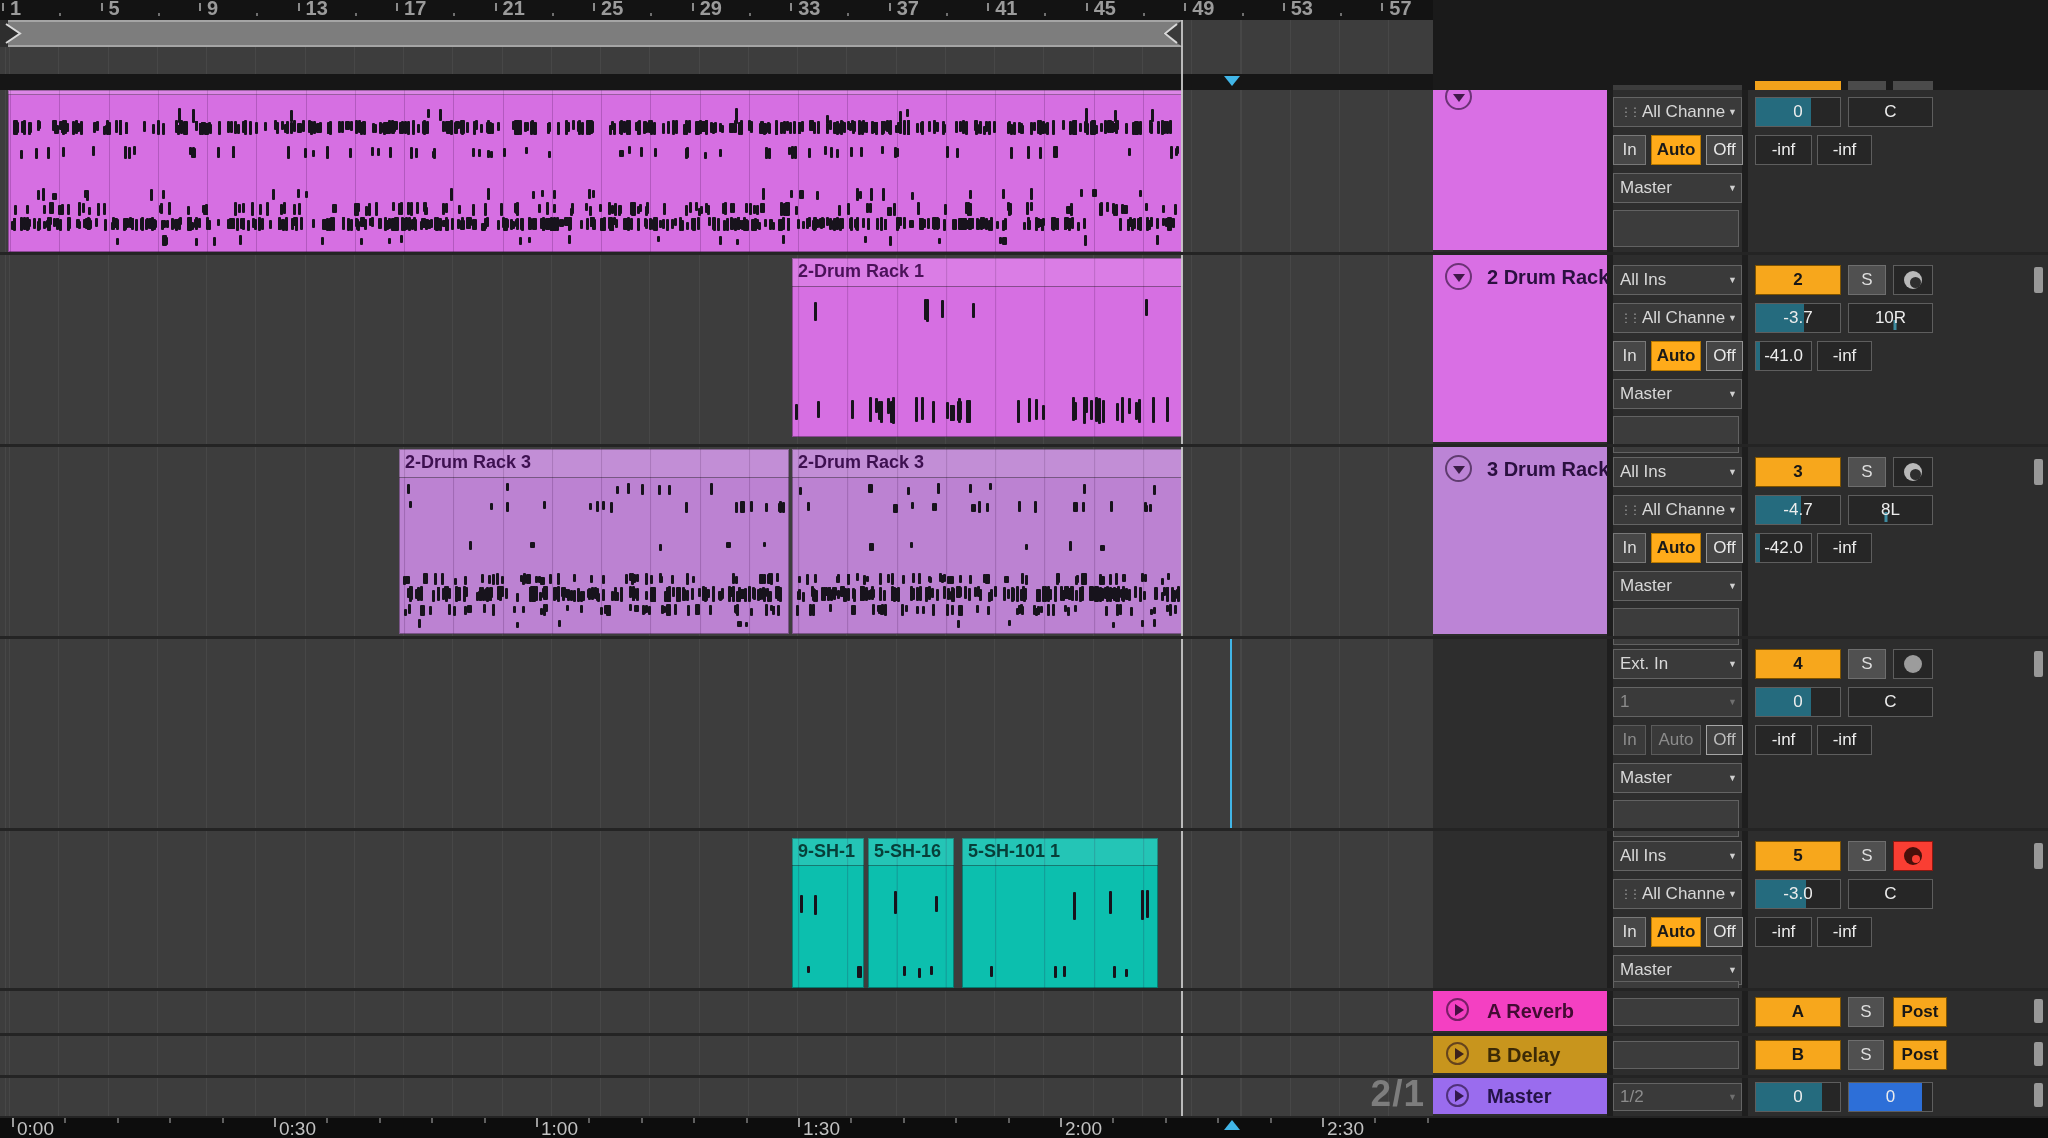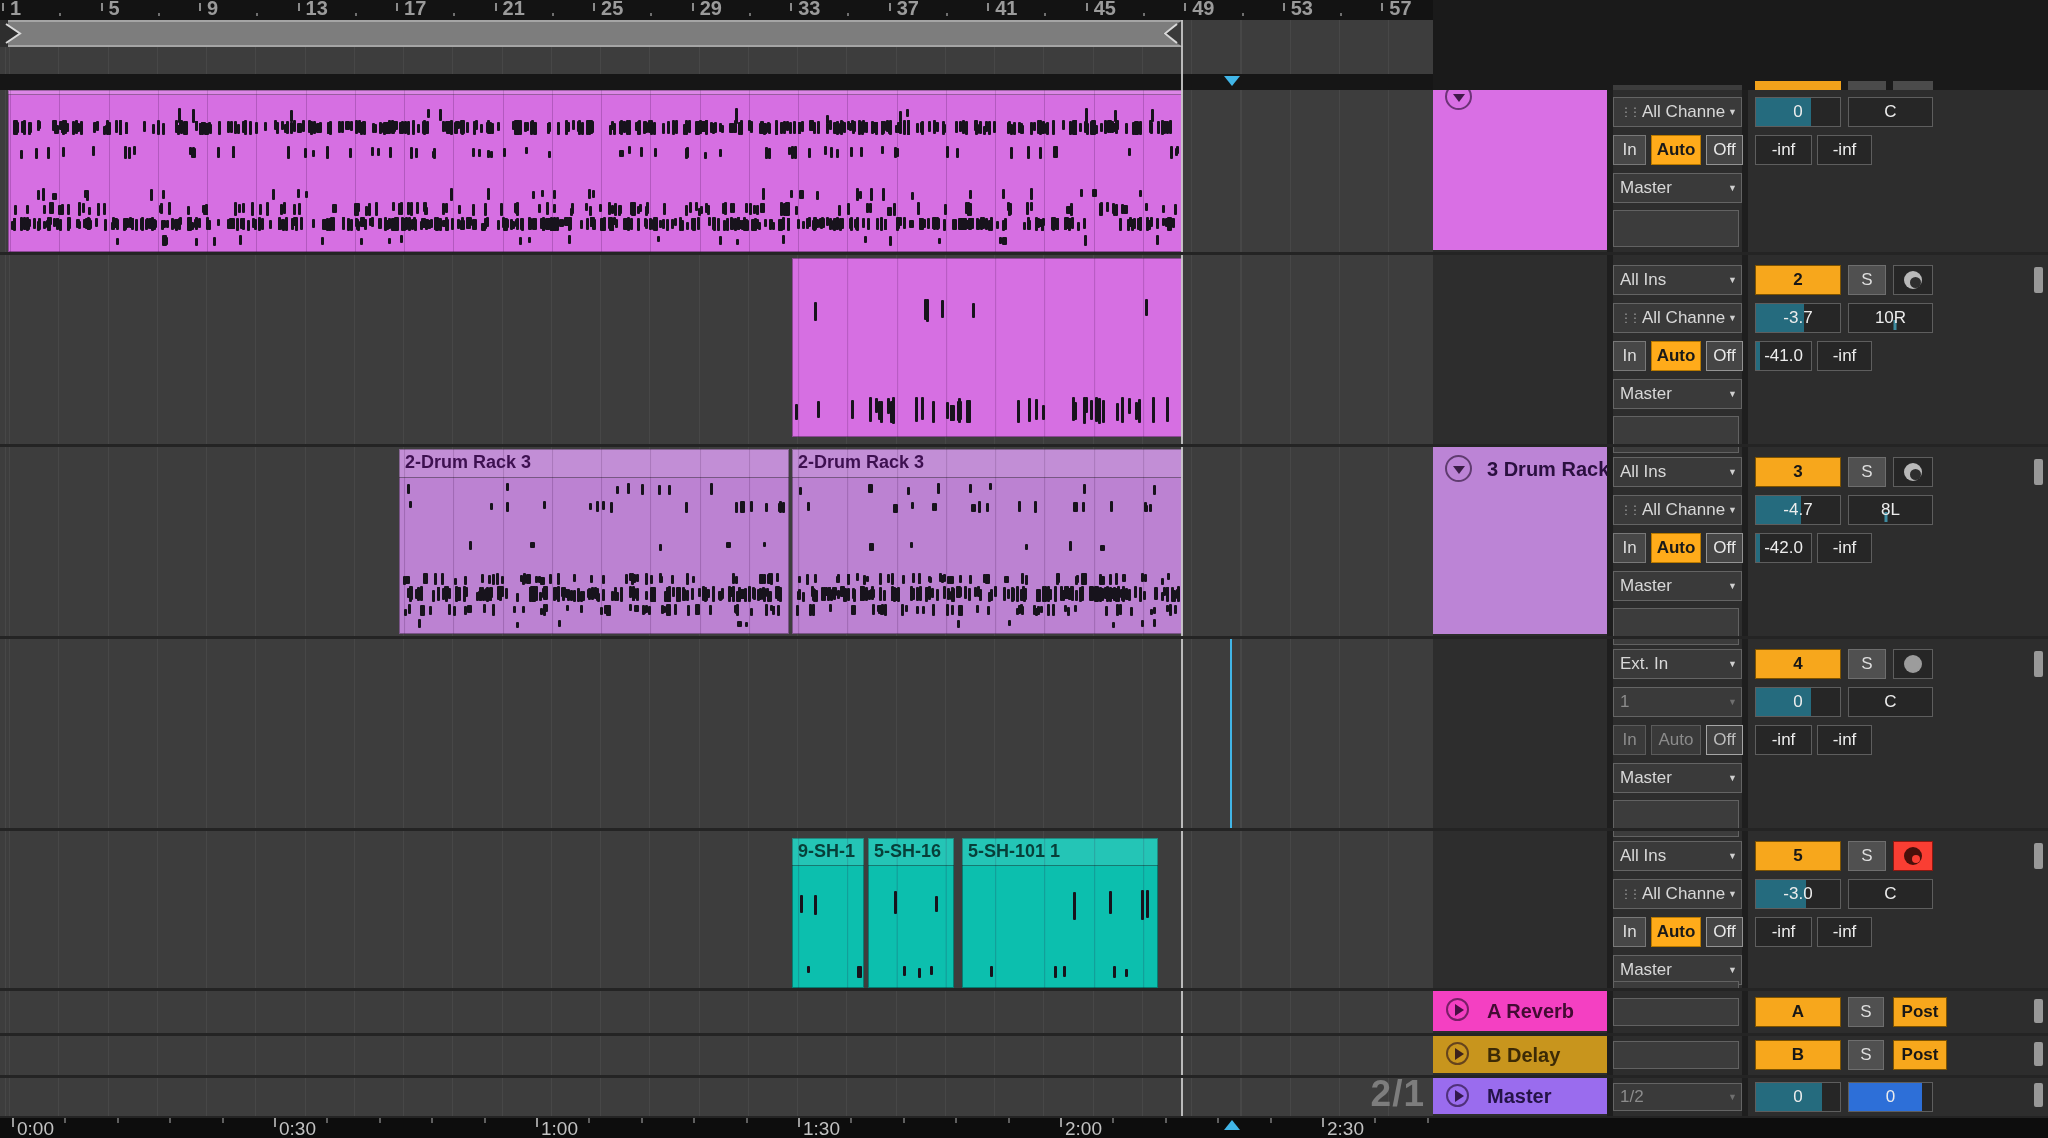--- a/index.html
+++ b/index.html
@@ -1164,20 +1164,21 @@
         <div class="nd" style="left:204.5px;top:147.1px;width:3px;height:8.8px"></div>
         <div class="nd" style="left:929.7px;top:148.2px;width:3px;height:6.2px"></div>
         <div class="nd" style="left:154.3px;top:145.2px;width:5px;height:10.5px"></div>
         <div class="nd" style="left:855.7px;top:146.4px;width:3px;height:6.4px"></div>
         <div class="nd" style="left:560.1px;top:145.2px;width:3px;height:9.3px"></div>
         <div class="nd" style="left:994.1px;top:147.3px;width:5px;height:7.9px"></div>
         <div class="nd" style="left:728.1px;top:148.5px;width:3px;height:6.5px"></div>
       </div>
       <div class="clip" style="left: 792px; top: 238px; width: 391px; height: 179px; background: rgb(214, 111, 226);">
         <div class="cgrid" style="background-position:6.159999999999968px 0"></div>
+        <div class="ctitle" style="height:29px;color:#4a1259">2-Drum Rack 1</div>
         <div class="nd" style="left:148.5px;top:41.7px;width:3px;height:18.0px"></div>
         <div class="nd" style="left:134.4px;top:41.0px;width:3px;height:22.8px"></div>
         <div class="nd" style="left:132.3px;top:40.5px;width:3px;height:21.6px"></div>
         <div class="nd" style="left:352.9px;top:40.7px;width:3px;height:16.9px"></div>
         <div class="nd" style="left:21.7px;top:44.0px;width:3px;height:19.2px"></div>
         <div class="nd" style="left:180.4px;top:44.6px;width:3px;height:15.7px"></div>
         <div class="nd" style="left:346.1px;top:141.4px;width:3px;height:23.8px"></div>
         <div class="nd" style="left:129.4px;top:139.0px;width:3px;height:22.8px"></div>
         <div class="nd" style="left:164.9px;top:143.5px;width:3px;height:19.3px"></div>
         <div class="nd" style="left:290.5px;top:138.5px;width:3px;height:27.1px"></div>
@@ -1792,20 +1793,26 @@
         <span class="vtx">0</span>
       </div>
   <div class="vb" style="left:415px;top:7px;width:85px">
         <span class="vtx">C</span>
       </div>
   <div class="vb" style="left:322px;top:45px;width:57px">-inf</div>
   <div class="vb" style="left:384px;top:45px;width:55px">-inf</div>
 </div>
 
 <div class="sec" style="top:255px;height:189px">
+  <div class="hdr" style="background: rgb(217, 111, 228);">
+    <div class="fold">
+          <i class="tri-d"></i>
+        </div>
+    <div class="nm" style="color:#2b1040">2 Drum Rack</div>
+  </div>
   <div class="dd" style="left:180px;top:10px;width:129px">
         <span>All Ins</span>
         <span class="car">▼</span>
       </div>
   <div class="dd" style="left:180px;top:48px;width:129px">
         <span class="mdots">⋮⋮</span>
         <span>All Channe</span>
         <span class="car">▼</span>
       </div>
   <div class="mon" style="left:180px;top:86px">

